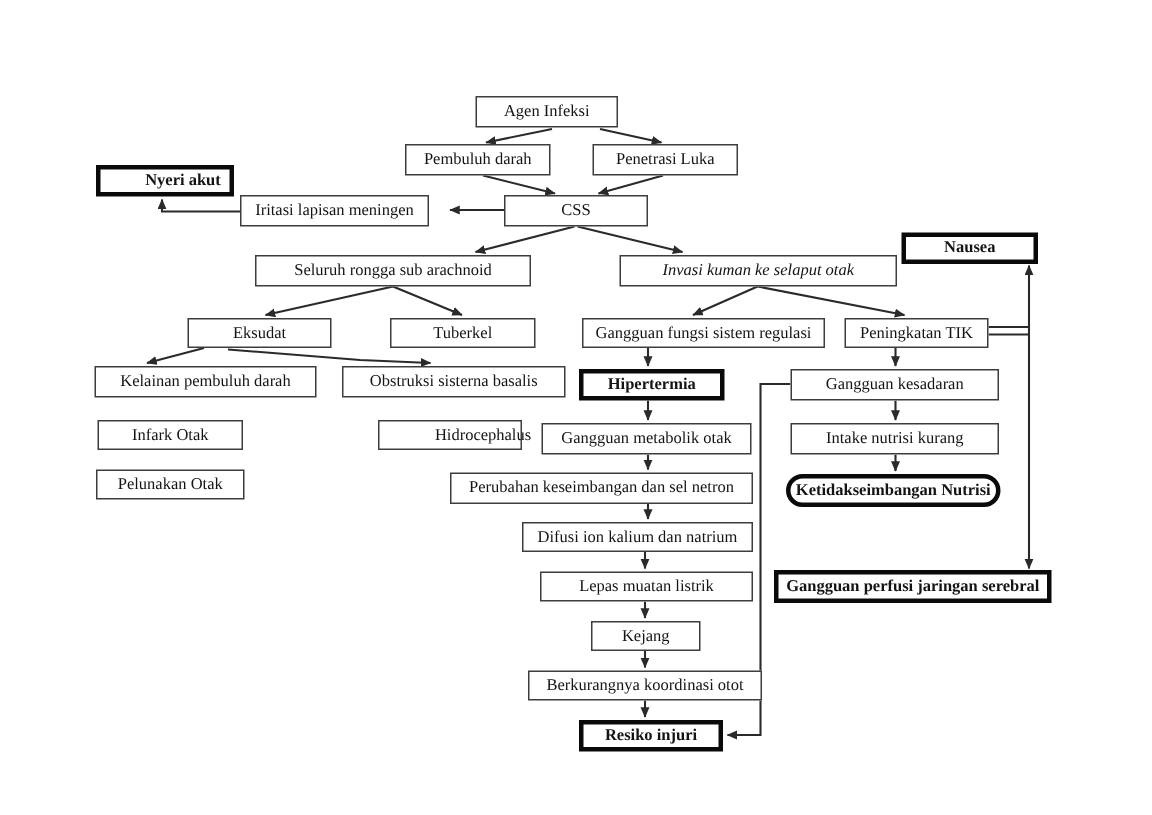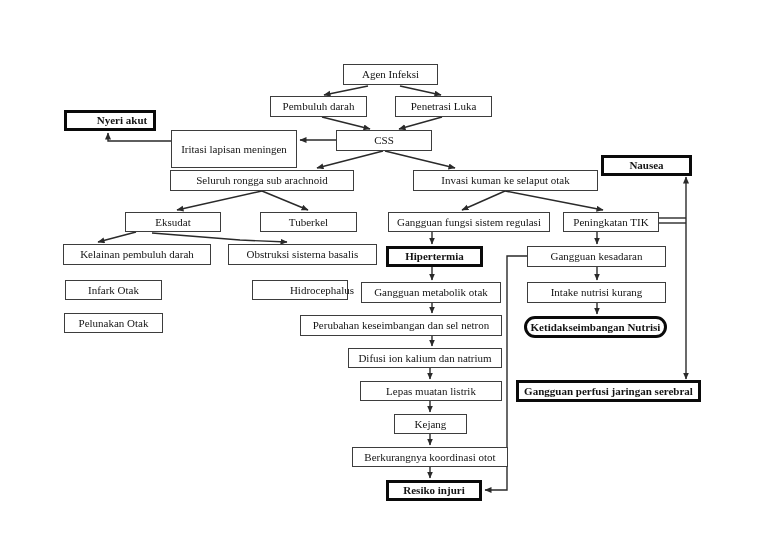--- a/index.html
+++ b/index.html
@@ -79,45 +79,45 @@
       <polyline points="430,467 430,478" fill="none" stroke="#2a2a2a" stroke-width="1.4" marker-end="url(#arrowEnd)"></polyline>
       <polyline points="597,232 597,244" fill="none" stroke="#2a2a2a" stroke-width="1.4" marker-end="url(#arrowEnd)"></polyline>
       <polyline points="597,267 597,280" fill="none" stroke="#2a2a2a" stroke-width="1.4" marker-end="url(#arrowEnd)"></polyline>
       <polyline points="597,303 597,314" fill="none" stroke="#2a2a2a" stroke-width="1.4" marker-end="url(#arrowEnd)"></polyline>
       <polyline points="659,218 686,218" fill="none" stroke="#2a2a2a" stroke-width="1.4"></polyline>
       <polyline points="659,223 686,223" fill="none" stroke="#2a2a2a" stroke-width="1.4"></polyline>
       <polyline points="686,177 686,379" fill="none" stroke="#2a2a2a" stroke-width="1.4" marker-end="url(#arrowEnd)" marker-start="url(#arrowStart)"></polyline>
       <polyline points="527,256 507,256 507,490 485,490" fill="none" stroke="#2a2a2a" stroke-width="1.4" marker-end="url(#arrowEnd)"></polyline>
     </svg>
   <div id="nodes">
-      <div class="node" style="left: 343px; top: 64px; width: 95px; height: 21px;">
+      <div class="node" style="left: 317px; top: 64px; width: 95px; height: 21px;">
         <span>Agen Infeksi</span>
       </div>
       <div class="node" style="left: 270px; top: 96px; width: 97px; height: 21px;">
         <span>Pembuluh darah</span>
       </div>
       <div class="node" style="left: 395px; top: 96px; width: 97px; height: 21px;">
         <span>Penetrasi Luka</span>
       </div>
       <div class="node emphasis" style="left: 64px; top: 110px; width: 92px; height: 21px; padding-left: 24px;">
         <span>Nyeri akut</span>
       </div>
-      <div class="node" style="left: 171px; top: 130px; width: 126px; height: 38px;">
+      <div class="node" style="left: 160px; top: 130px; width: 126px; height: 21px;">
         <span>Iritasi lapisan meningen</span>
       </div>
       <div class="node" style="left: 336px; top: 130px; width: 96px; height: 21px;">
         <span>CSS</span>
       </div>
       <div class="node emphasis" style="left: 601px; top: 155px; width: 91px; height: 21px;">
         <span>Nausea</span>
       </div>
       <div class="node" style="left: 170px; top: 170px; width: 184px; height: 21px;">
         <span>Seluruh rongga sub arachnoid</span>
       </div>
-      <div class="node" style="left: 413px; top: 170px; width: 185px; height: 21px;">
+      <div class="node" style="left: 413px; top: 170px; width: 185px; height: 21px; font-style: italic;">
         <span>Invasi kuman ke selaput otak</span>
       </div>
       <div class="node" style="left: 125px; top: 212px; width: 96px; height: 20px;">
         <span>Eksudat</span>
       </div>
       <div class="node" style="left: 260px; top: 212px; width: 97px; height: 20px;">
         <span>Tuberkel</span>
       </div>
       <div class="node" style="left: 388px; top: 212px; width: 162px; height: 20px;">
         <span>Gangguan fungsi sistem regulasi</span>

